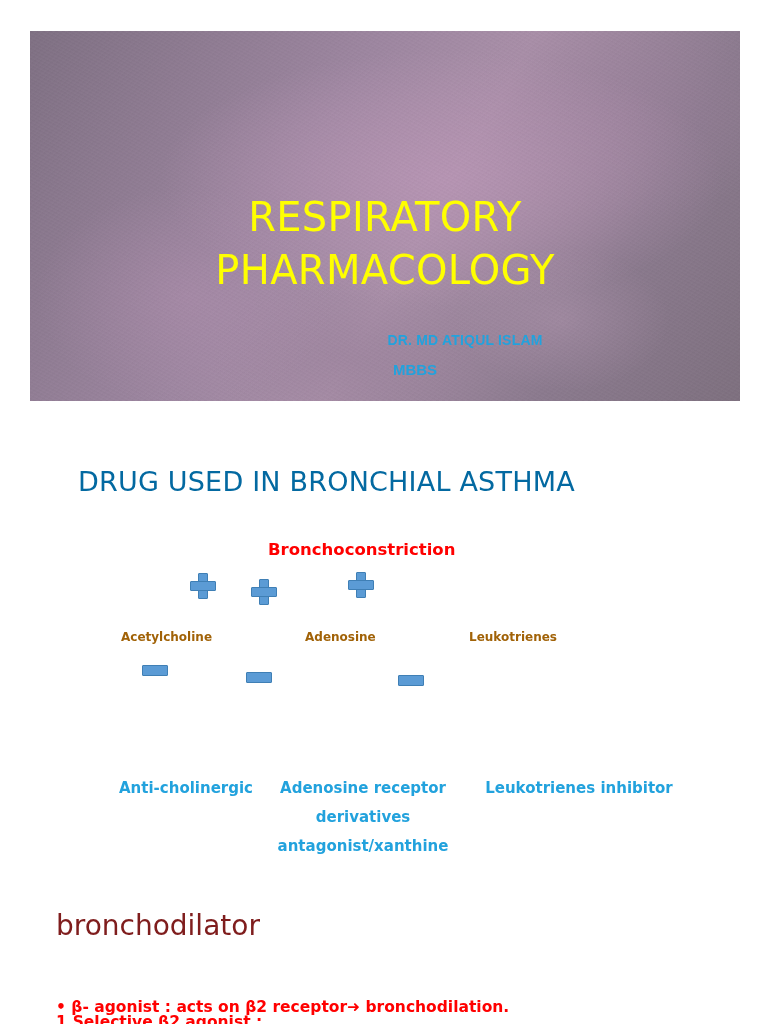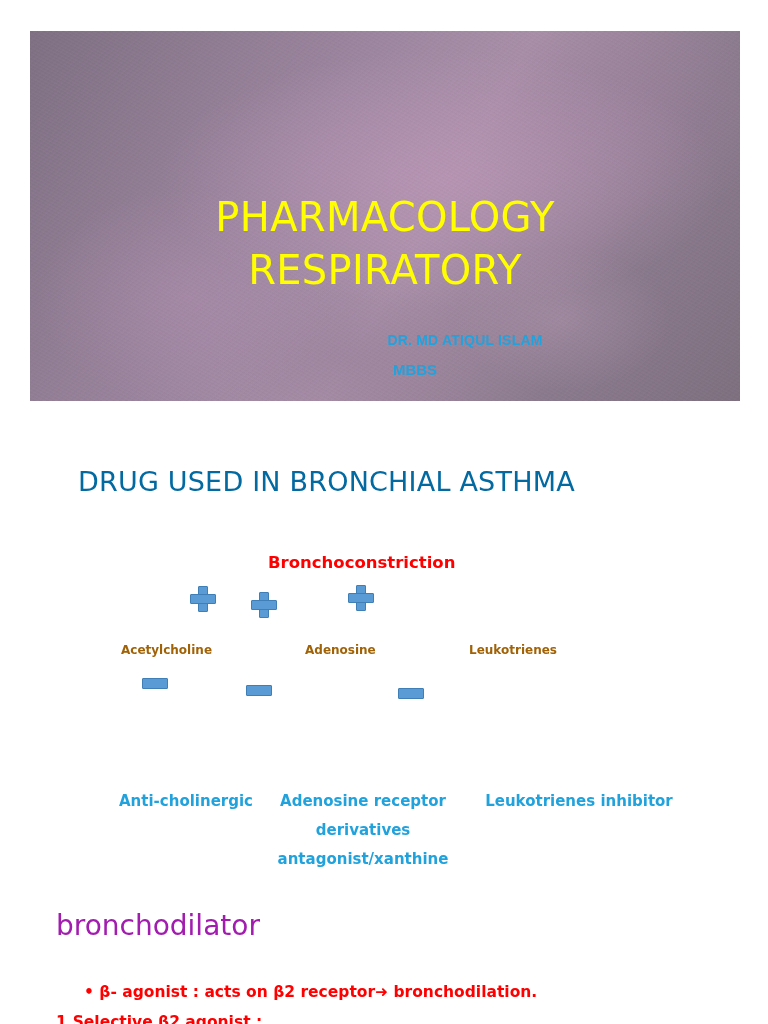--- a/index.html
+++ b/index.html
@@ -99,21 +99,21 @@
     font-size: 27px;
     font-weight: 400;
     color: #0369a1;
     letter-spacing: 0.2px;
     font-family: "DejaVu Sans", sans-serif;
   }
 
   #diagram {
     position: absolute;
     left: 0;
-    top: 17px;
+    top: 4px;
     width: 768px;
     height: 400px;
   }
   .node-label {
     position: absolute;
     font-size: 12px;
     font-weight: 700;
     color: #a16207;
     white-space: nowrap;
     font-family: "DejaVu Sans", sans-serif;
@@ -172,44 +172,44 @@
     width: 768px;
     height: 144px;
     overflow: hidden;
   }
   .bd-heading {
     position: absolute;
     left: 56px;
     top: 29px;
     font-size: 28px;
     font-weight: 400;
-    color: #a21caf;
+    color: #7f1d1d;
     font-family: "DejaVu Sans", sans-serif;
   }
   .bd-bullet {
     position: absolute;
     left: 56px;
     color: #ff0000;
     font-size: 15.5px;
     font-weight: 700;
     white-space: nowrap;
     font-family: "DejaVu Sans", sans-serif;
   }
-  .bd-bullet-1 { top: 103px; margin-left: 28px; }
+  .bd-bullet-1 { top: 118px; }
   .bd-bullet-2 { top: 133px; }
 </style>
 </head>
 <body>
 
 <div id="title-slide">
   <div class="grain"></div>
 
   <div class="deck-title">
+    <span class="line">RESPIRATORY</span>
     <span class="line">PHARMACOLOGY</span>
-    <span class="line">RESPIRATORY</span>
   </div>
 
   <div class="deck-author">DR. MD ATIQUL ISLAM</div>
   <div class="deck-degree">MBBS</div>
 </div>
 
 <div id="asthma-slide">
 
   <div class="slide-heading">DRUG USED IN BRONCHIAL ASTHMA</div>
 

